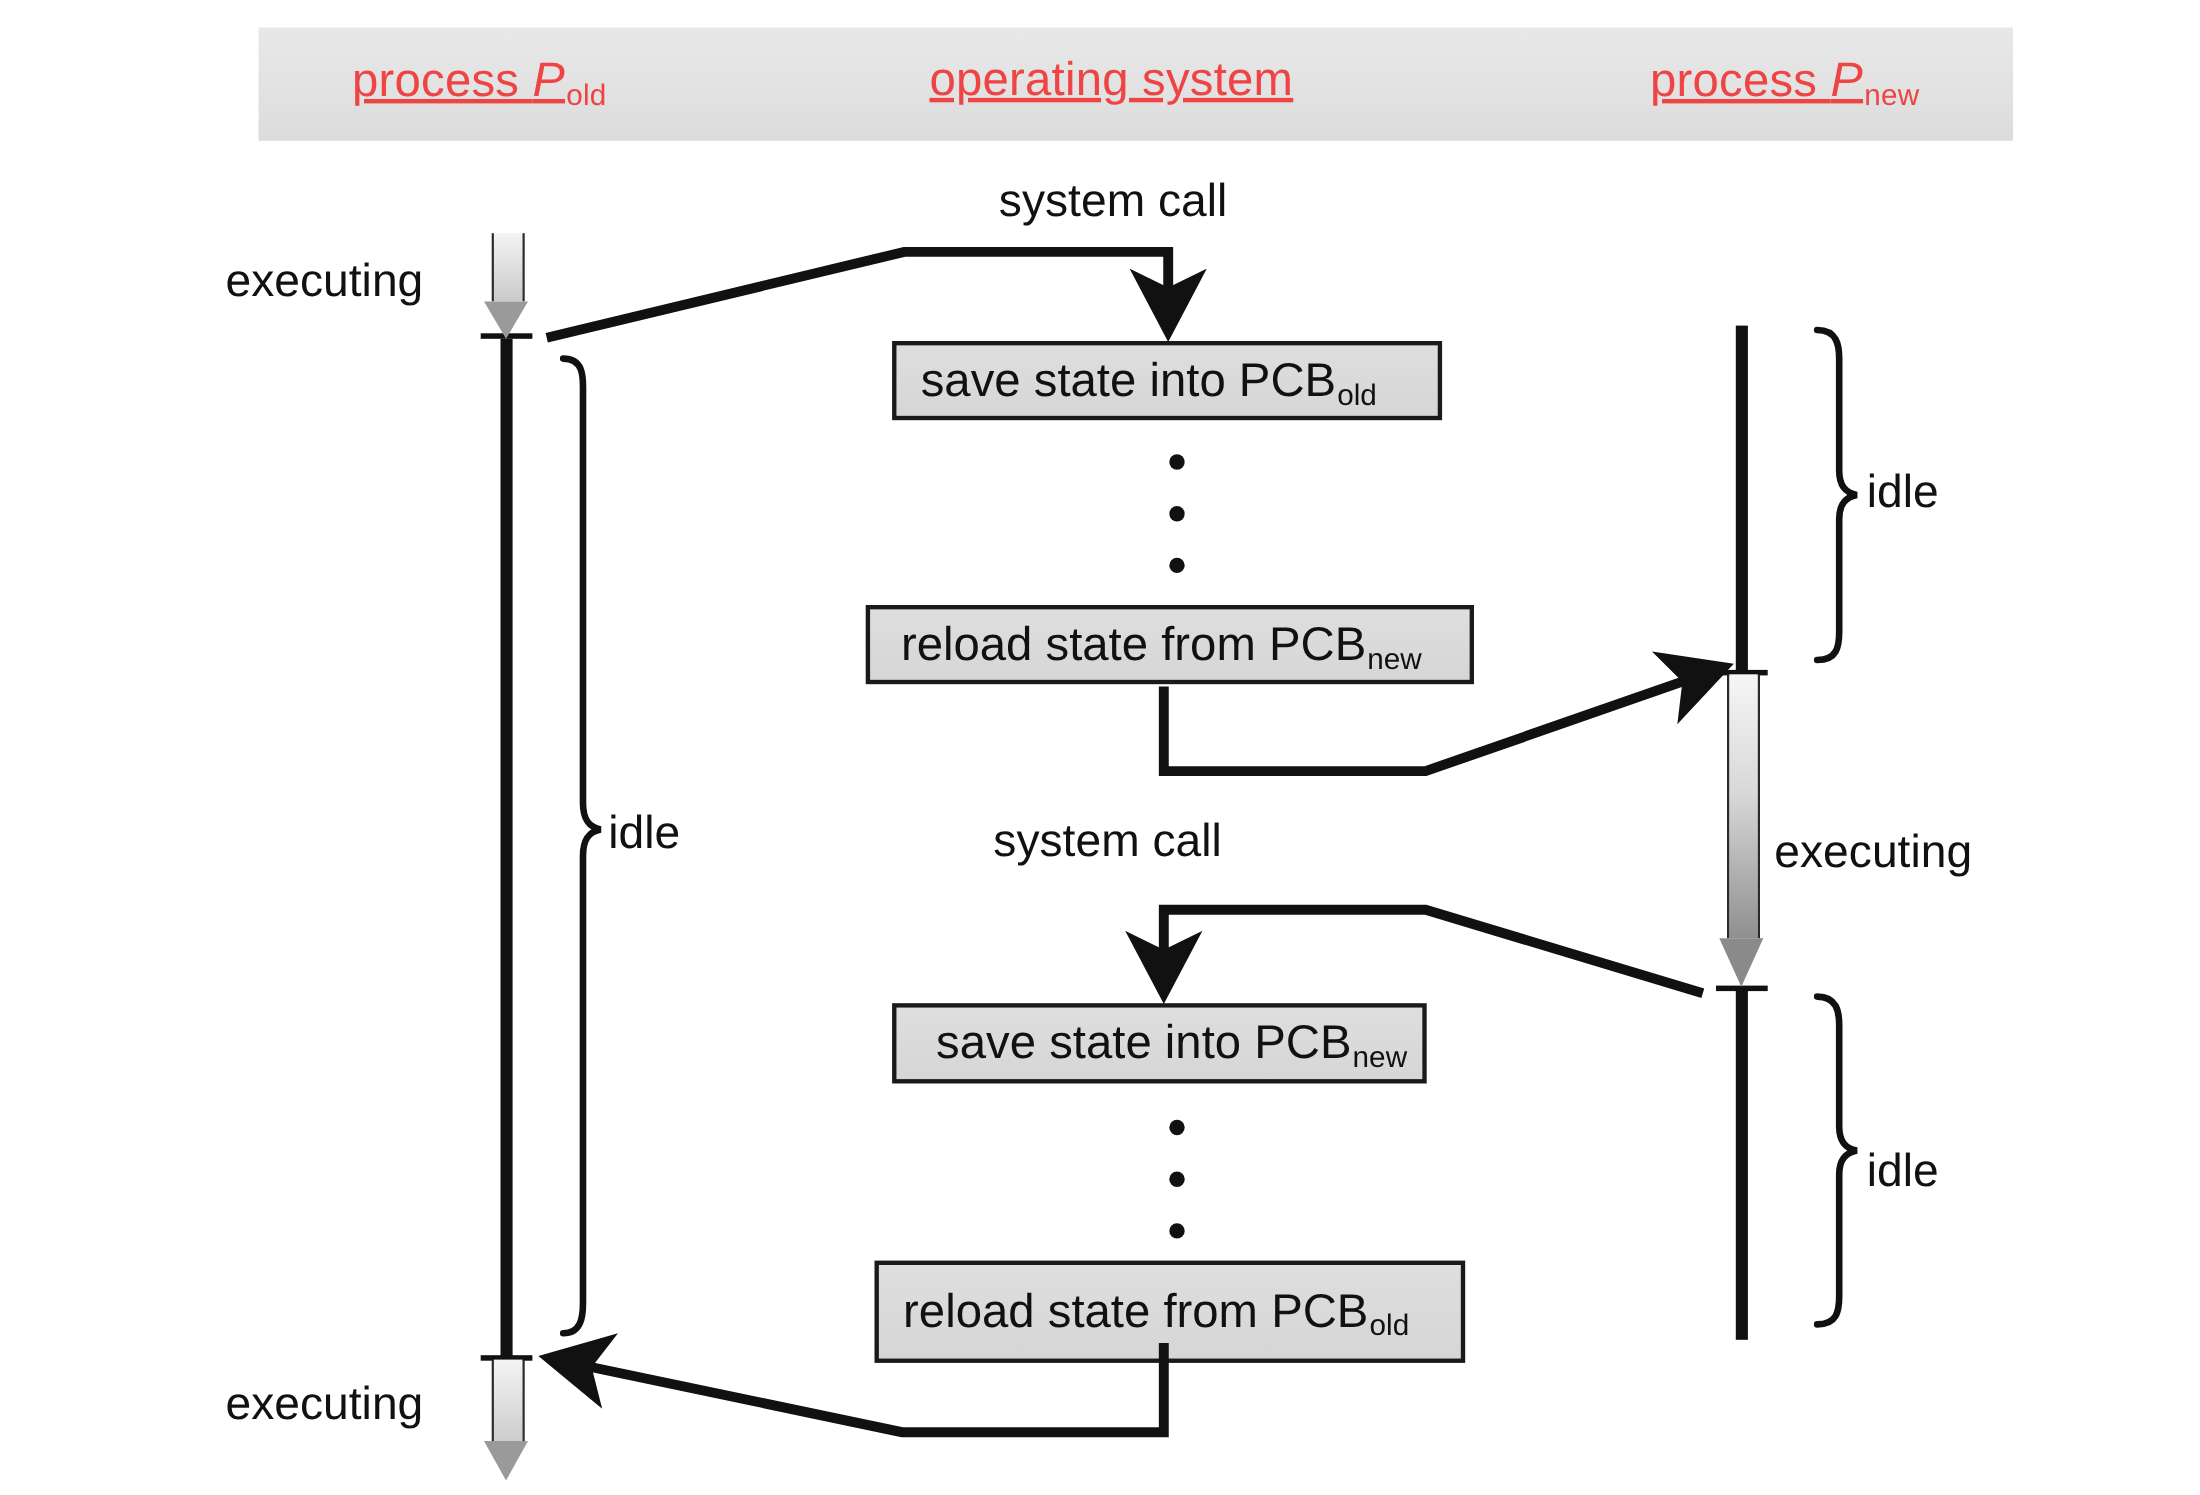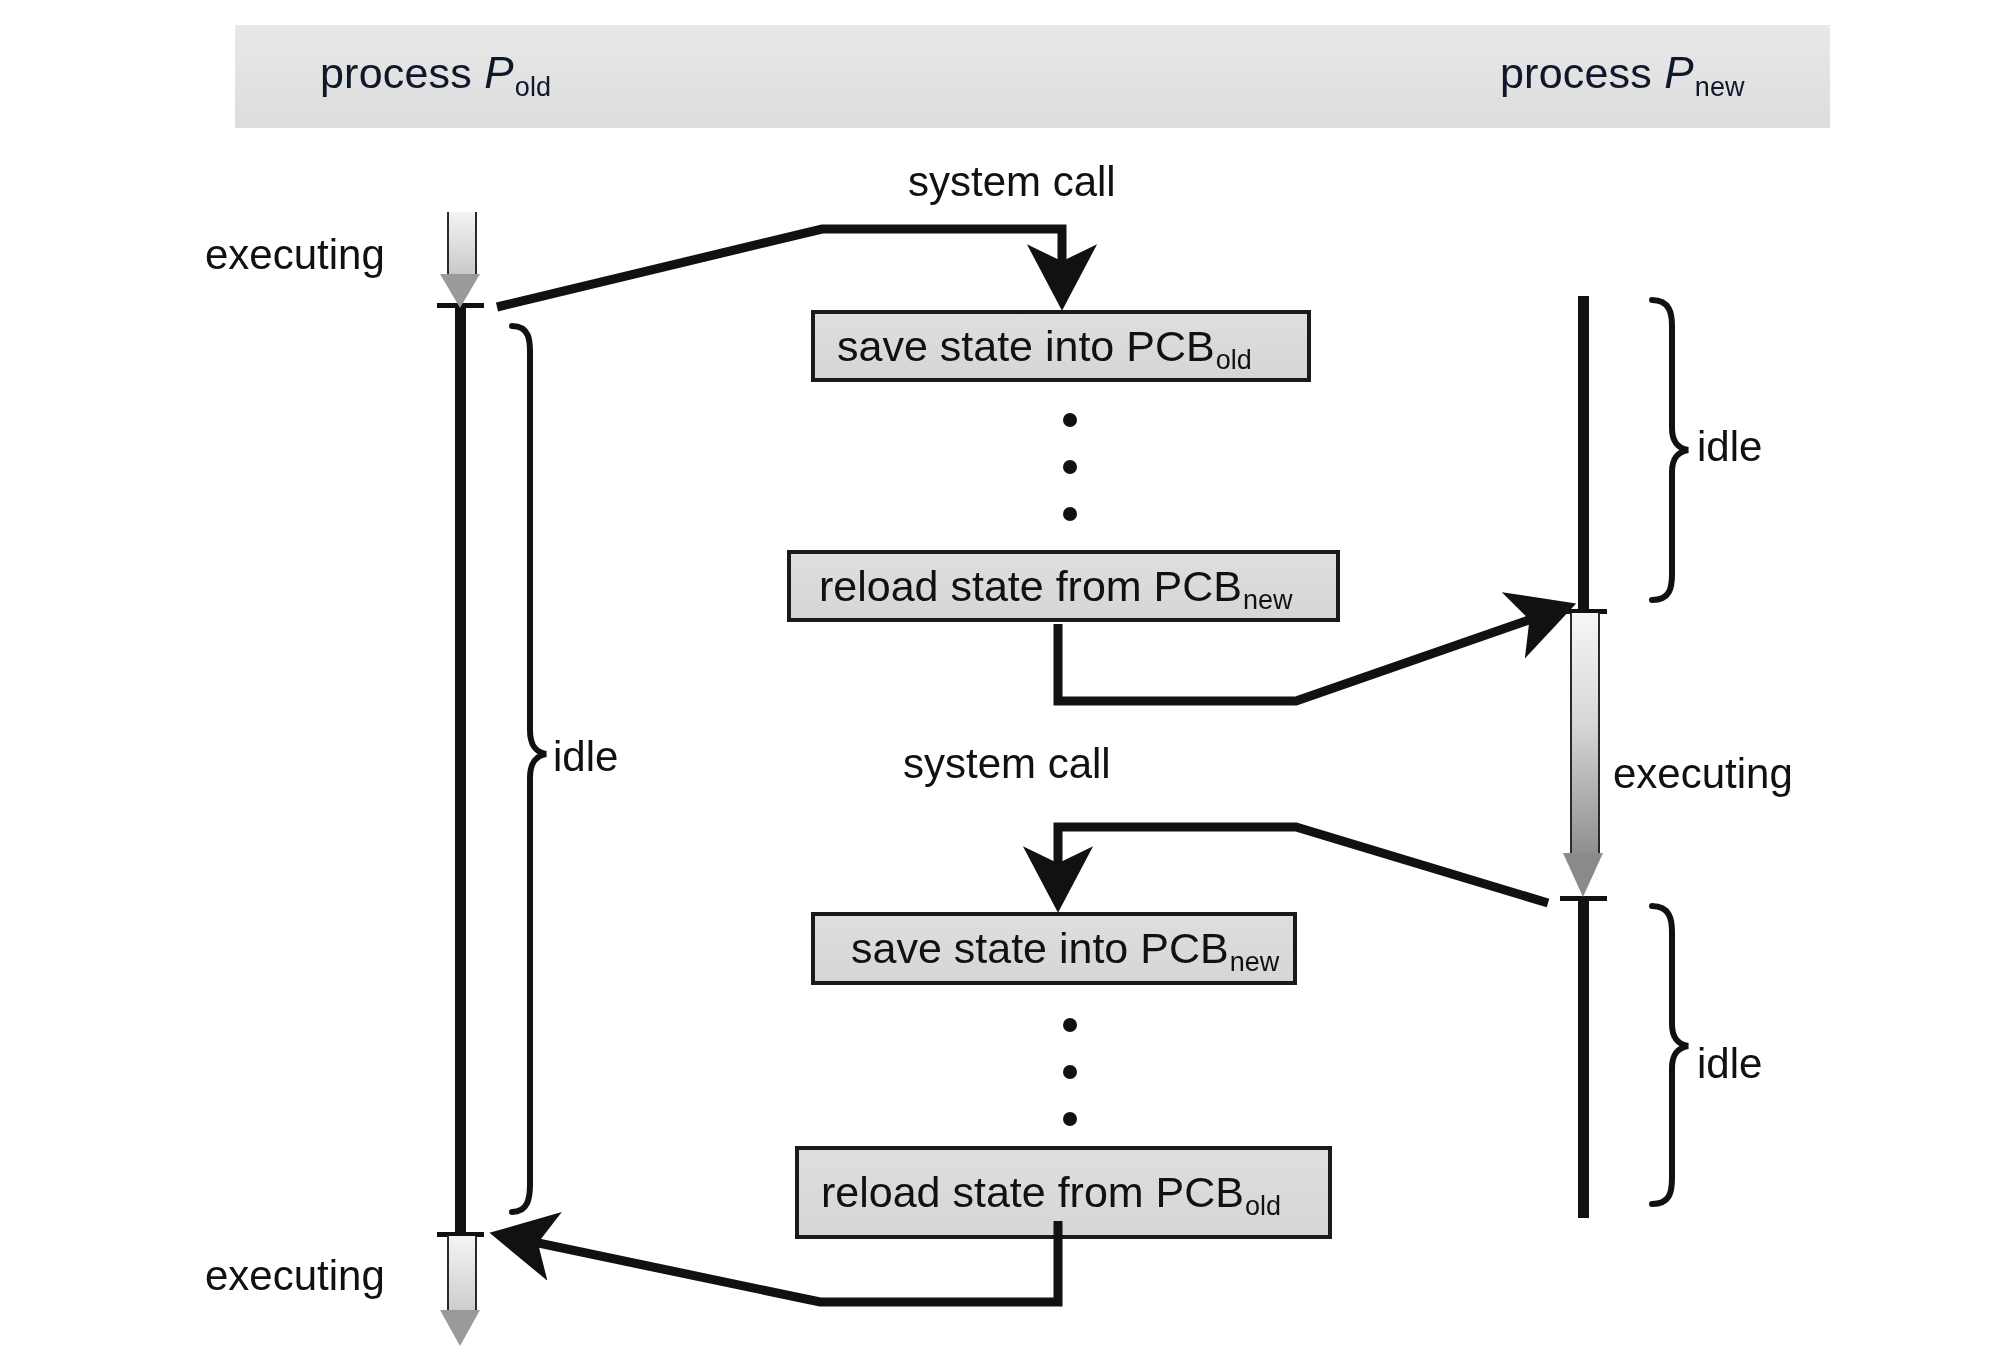--- a/index.html
+++ b/index.html
@@ -21,23 +21,24 @@
     left: 235px;
     top: 25px;
     width: 1595px;
     height: 103px;
     background: linear-gradient(to bottom, #e8e8e8 0%, #e2e2e2 55%, #dcdcdc 100%);
   }
   .col-title {
     position: absolute;
     top: 48px;
     font-size: 43px;
-    color: #0f172a;
+    color: #ef4444;
     white-space: nowrap;
     letter-spacing: 0.2px;
+    text-decoration: underline;
   }
   .col-title .italic-p {
     font-style: italic;
     font-size: 44px;
   }
   .col-title sub {
     font-size: 27px;
     font-style: normal;
     vertical-align: baseline;
     position: relative;
@@ -142,20 +143,23 @@
 <body>
 
 <div id="stage">
 
   <div class="header-band"></div>
 
   <div class="col-title" id="title-old">
     <span>process </span><span class="italic-p">P</span><sub>old</sub>
   </div>
 
+  <div class="col-title" id="title-os">
+    <span>operating system</span>
+  </div>
 
   <div class="col-title" id="title-new">
     <span>process </span><span class="italic-p">P</span><sub>new</sub>
   </div>
 
   <div class="lifeline" style="left:455px; top:308px; height:930px;"></div>
   <div class="tick" style="left:437px; top:303px;"></div>
   <div class="tick" style="left:437px; top:1232px;"></div>
 
   <div class="exec-arrow" style="left:440px; top:212px; height:96px;">

